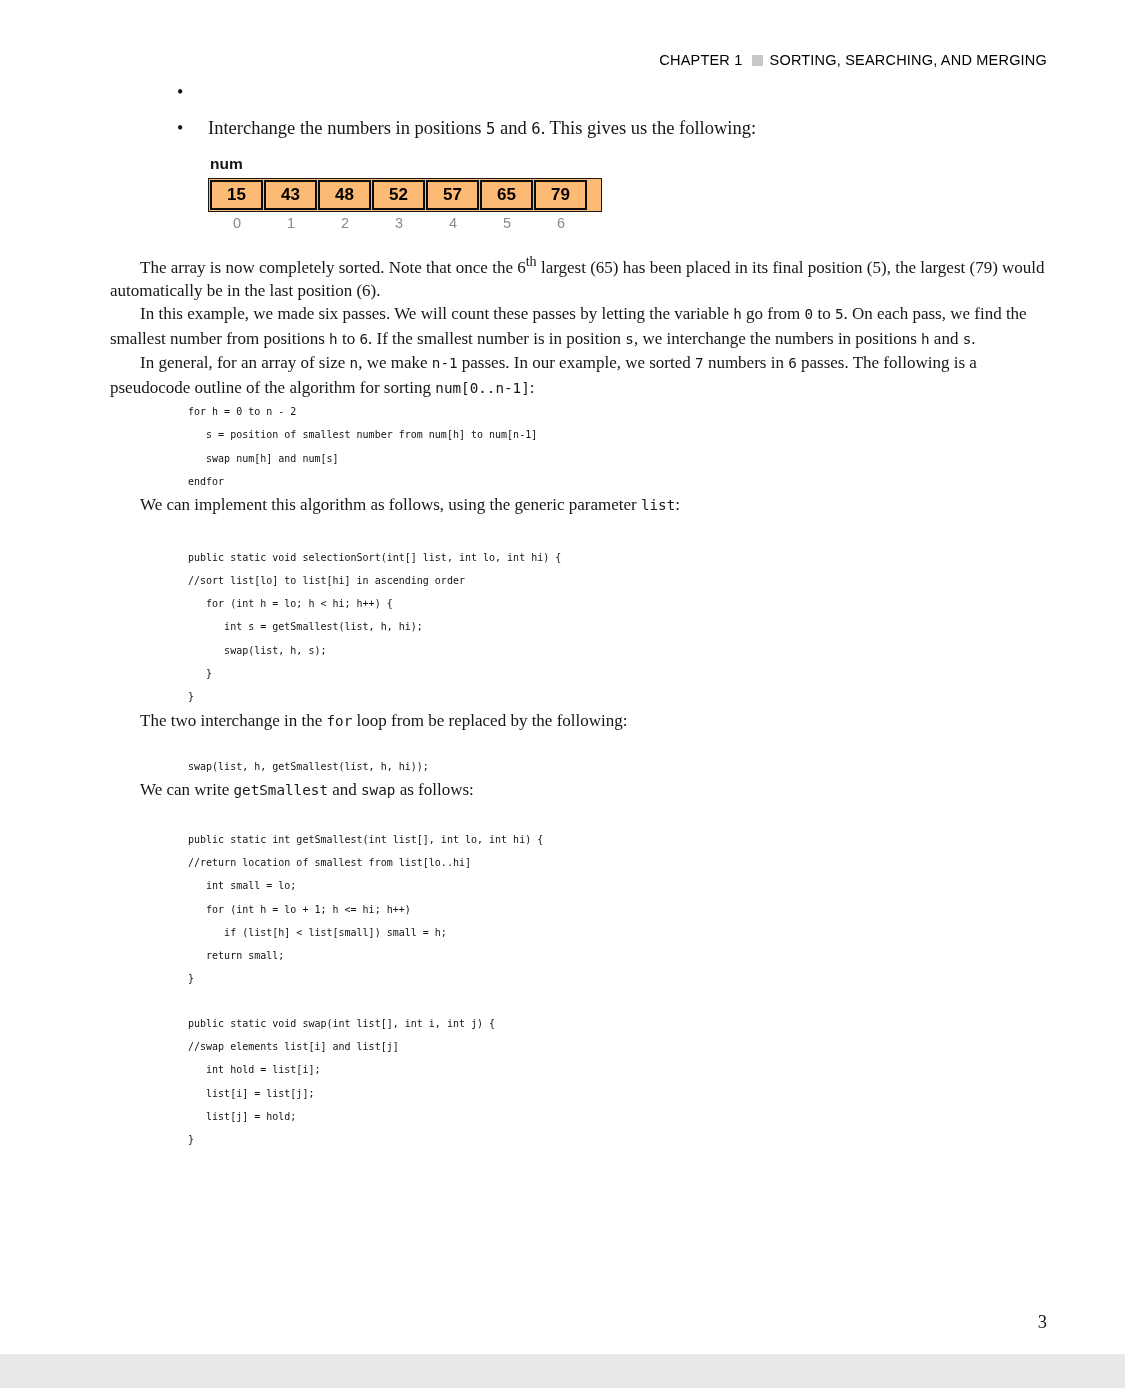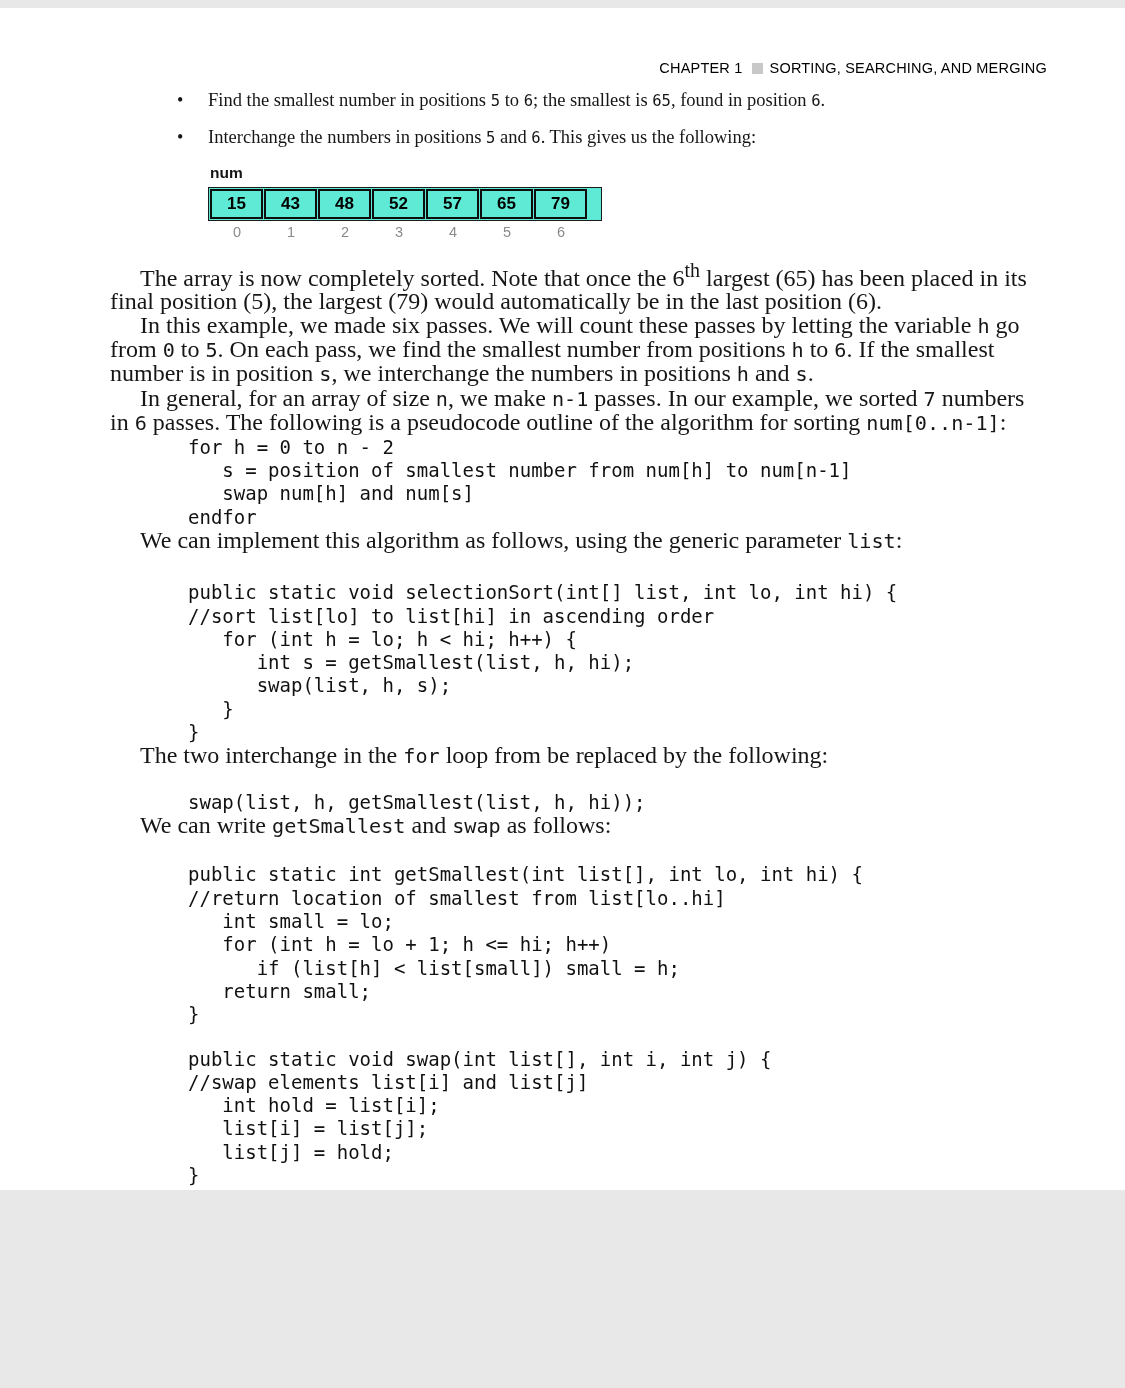--- a/index.html
+++ b/index.html
@@ -1,19 +1,19 @@
 <!DOCTYPE html>
 <html><head>
 <meta charset="utf-8">
 <style>
   html,body { margin:0; padding:0; background:#e8e8e8; }
   .page {
     position:relative;
-    width:1125px; height:1182px;
-    margin:8px auto;
+    width:1125px; height:1354px;
+    margin:0 auto;
     background:#ffffff;
     font-family:"Liberation Serif", serif;
     color:#161616;
     overflow:hidden;
   }
   .content { padding:0 78px 0 110px; }
 
   
   .runhead {
     padding-top:52px;
@@ -59,21 +59,21 @@
     font-weight:bold;
     font-size:15.5px;
     margin:0 0 5px 2px;
   }
   .array-box {
     display:flex;
     width:-moz-fit-content;
     width:fit-content;
     border:1.5px solid #1a1a1a;
     padding:1px 14px 1px 1px;
-    background:#5eead4;
+    background:#fdba74;
   }
   .cell {
     width:49px; height:26px;
     border:2px solid #0d0d0d;
     margin-right:1px;
     font-family:"Liberation Sans", sans-serif;
     font-weight:bold;
     font-size:17px;
     line-height:26px;
     text-align:center;
@@ -86,35 +86,35 @@
     text-align:center;
     font-family:"Liberation Sans", sans-serif;
     font-size:14.5px;
     color:#8a8a8a;
   }
 
   
   .body-block { margin-top:19px; }
   p.para {
     margin:0;
-    font-size:24px;
+    font-size:17px;
     line-height:23.4px;
     text-indent:30px;
     text-align:left;
   }
   .code, sup.codeless {
     font-family:"DejaVu Sans Mono", monospace;
   }
   .code { font-size:0.84em; }
 
   
   pre.codeblock {
     margin:0 0 0 78px;
     font-family:"DejaVu Sans Mono", monospace;
-    font-size:19px;
+    font-size:10px;
     line-height:23.3px;
     color:#111;
     white-space:pre;
   }
   .mt-pseudo   { margin-top:18px; }
   .mt-para4    { margin-top:25px; }
   .mt-code2    { margin-top:28px !important; }
   .mt-para5    { margin-top:21px; }
   .mt-code3    { margin-top:22px !important; }
   .mt-para6    { margin-top:22px; }
@@ -134,21 +134,20 @@
   <div class="content">
 
     <div class="runhead">
       <span>CHAPTER 1</span><span class="sq"></span><span>SORTING, SEARCHING, AND MERGING</span>
     </div>
 
 
     <div class="bullet-list">
       <div class="bullet-item">
         <span class="bullet-marker">•</span>
-        <span class="bullet-text"><span>Find the smallest number in positions </span><span class="code">5</span><span> to </span><span class="code">6</span><span>; the smallest is </span><span class="code">65</span><span>, found in position </span><span class="code">6</span><span>.</span></span>
       </div>
       <div class="bullet-item">
         <span class="bullet-marker">•</span>
         <span class="bullet-text"><span>Interchange the numbers in positions </span><span class="code">5</span><span> and </span><span class="code">6</span><span>. This gives us the following:</span></span>
       </div>
     </div>
 
     <div class="array-figure">
       <div class="array-label">num</div>
       <div class="array-box">

